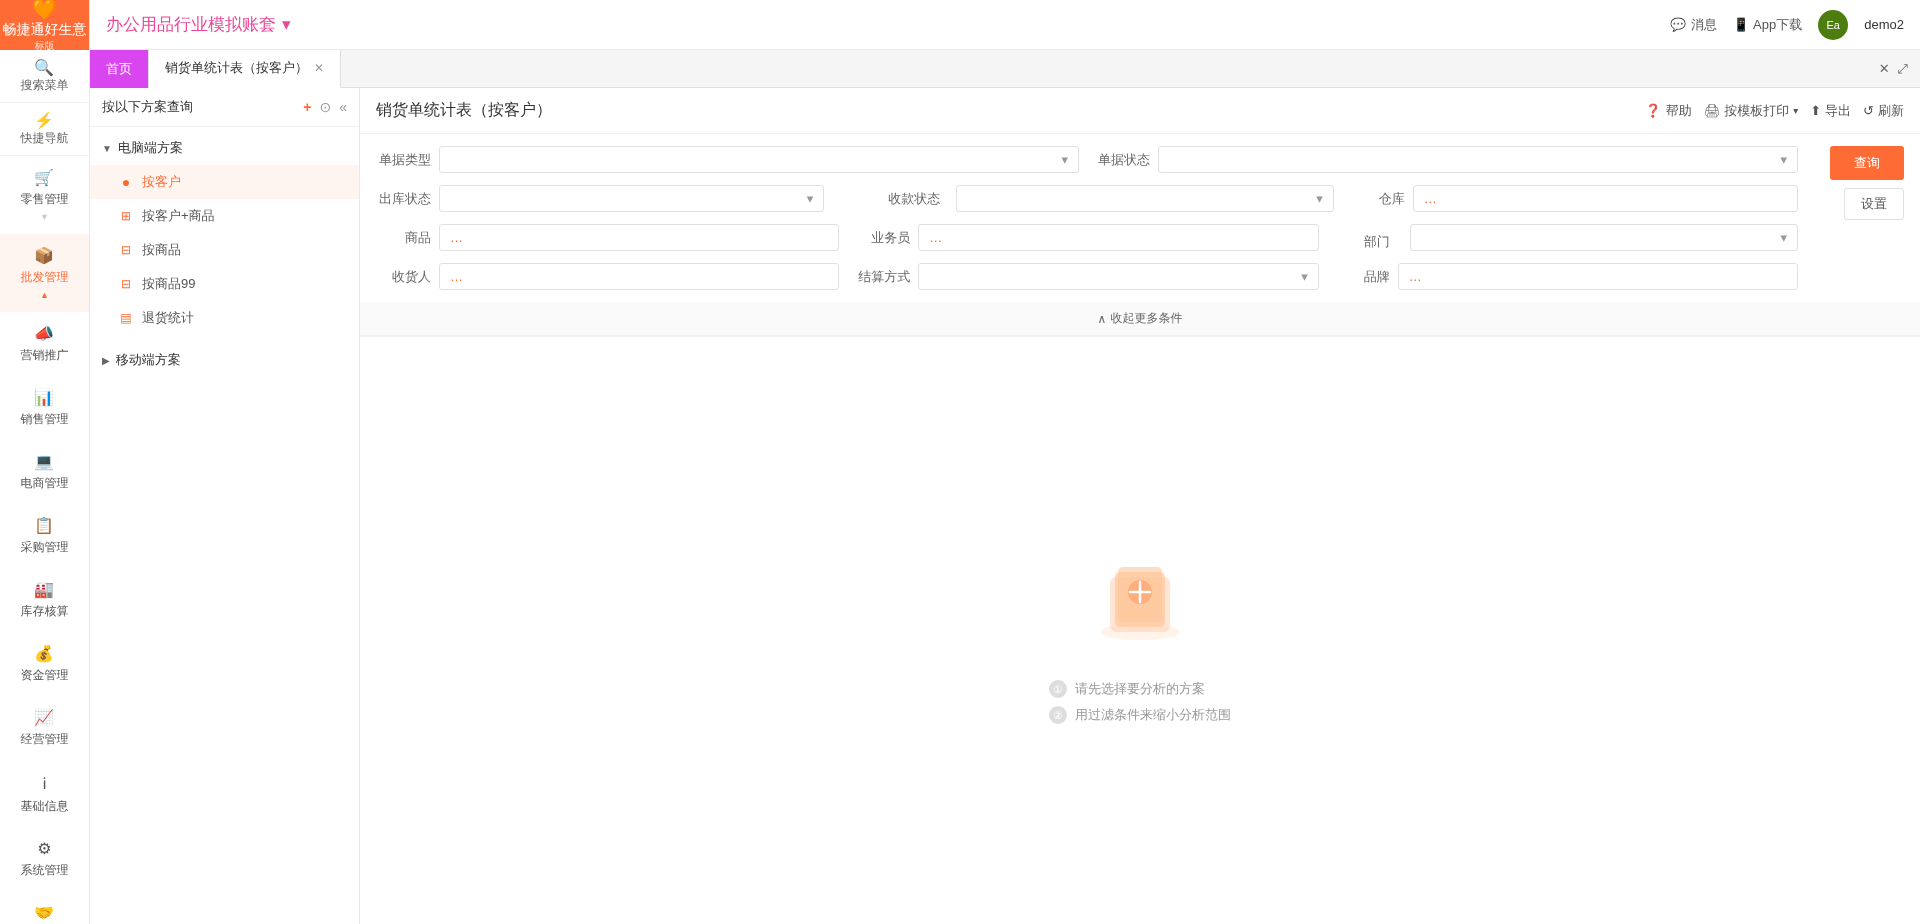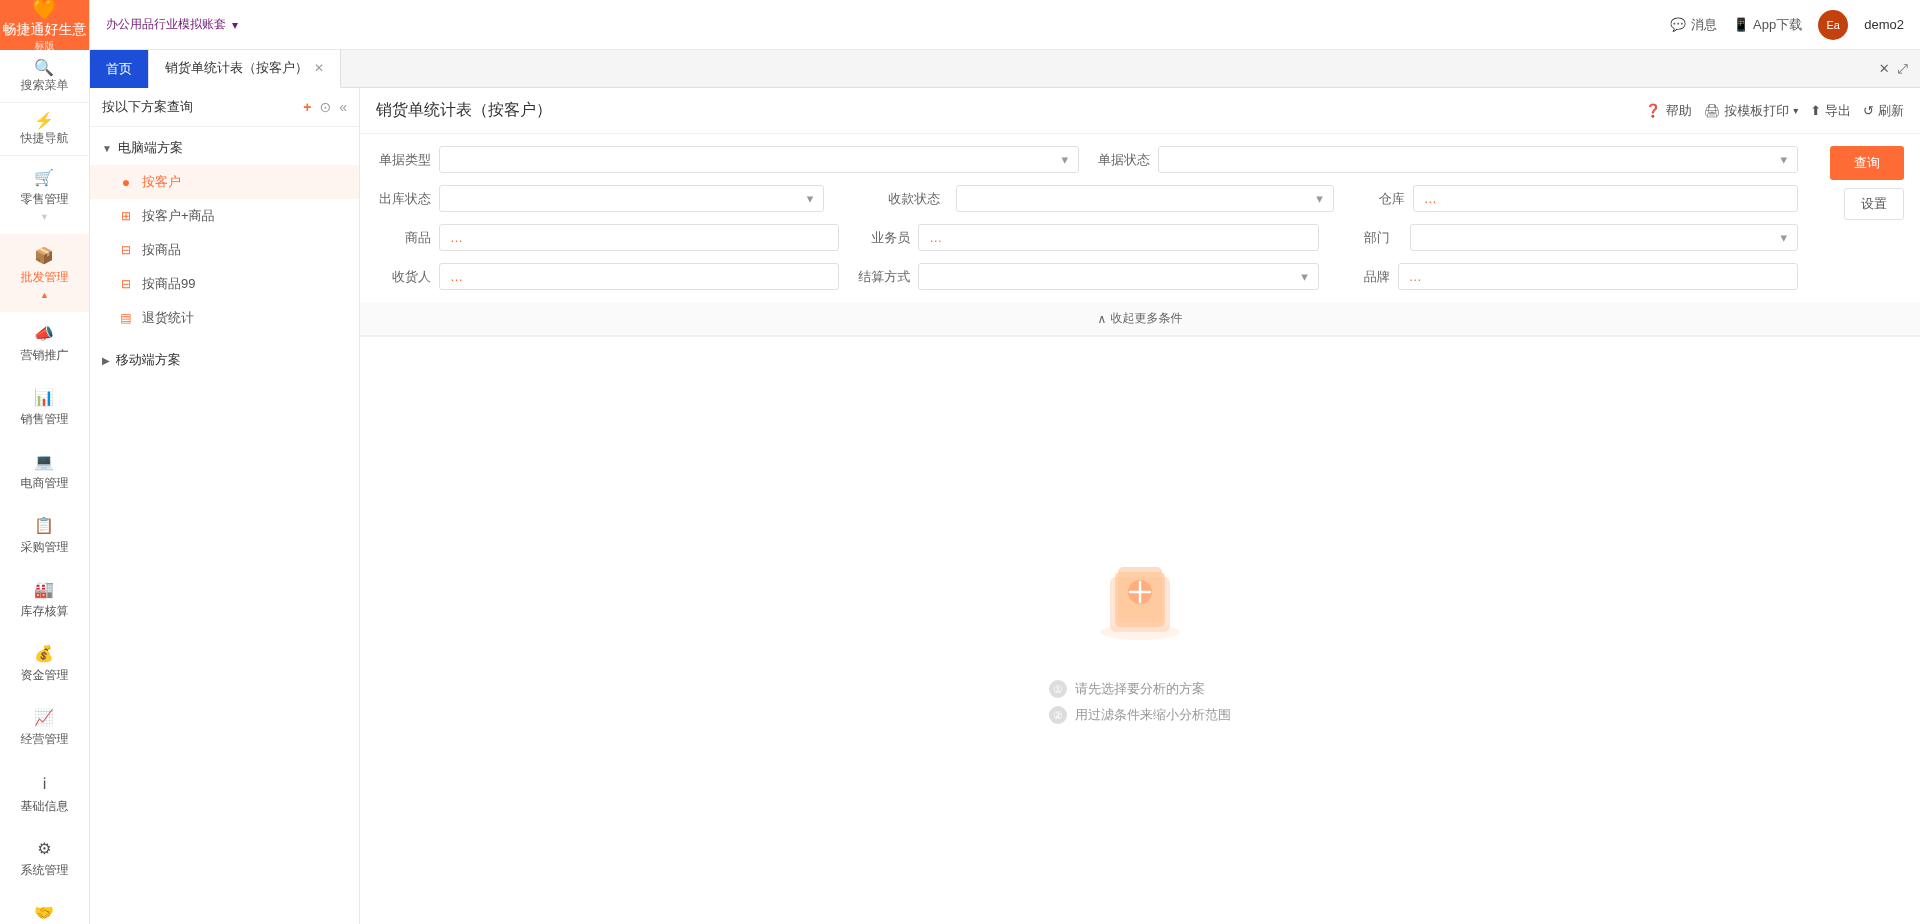--- a/index.html
+++ b/index.html
@@ -13,31 +13,31 @@
     .sidebar-nav { padding: 8px 0; text-align: center; cursor: pointer; color: #666; font-size: 12px; border-bottom: 1px solid #f0f0f0; }
     .sidebar-item { padding: 12px 0; text-align: center; cursor: pointer; color: #555; font-size: 12px; display: flex; flex-direction: column; align-items: center; gap: 4px; }
     .sidebar-item .si-icon { font-size: 16px; }
 
     
     .main { flex: 1; display: flex; flex-direction: column; overflow: hidden; }
 
     
     .topbar { height: 50px; background: #fff; border-bottom: 1px solid #e8e8e8; display: flex; align-items: center; padding: 0 16px; gap: 16px; }
     .topbar-title { font-size: 13px; color: #333; flex: 1; display: flex; align-items: center; gap: 6px; }
-    .topbar-title span { color: #701a75; font-size: 12px; }
+    .topbar-title span { color: #ec4899; font-size: 17px; }
     .topbar-actions { display: flex; align-items: center; gap: 16px; color: #555; font-size: 13px; }
     .topbar-action { display: flex; align-items: center; gap: 4px; cursor: pointer; }
-    .user-avatar { width: 30px; height: 30px; border-radius: 50%; background: #c2410c; display: flex; align-items: center; justify-content: center; color: #fff; font-size: 11px; cursor: pointer; }
+    .user-avatar { width: 30px; height: 30px; border-radius: 50%; background: #4d7c0f; display: flex; align-items: center; justify-content: center; color: #fff; font-size: 11px; cursor: pointer; }
 
     
     .tabs { display: flex; align-items: center; background: #f5f5f5; border-bottom: 1px solid #e0e0e0; padding: 0 0 0 0; height: 38px; }
     .tab { display: flex; align-items: center; gap: 6px; padding: 0 16px; height: 38px; cursor: pointer; font-size: 13px; color: #666; background: #e8e8e8; border-right: 1px solid #ddd; }
     .tab.active { background: #fff; color: #333; border-bottom: 2px solid #fff; }
     .tab .close-btn { font-size: 12px; color: #999; cursor: pointer; }
-    .tab.home { background: #1d4ed8; color: #fff; }
+    .tab.home { background: #d946ef; color: #fff; }
     .tab-maximize { margin-left: auto; padding: 0 12px; cursor: pointer; color: #666; display: flex; gap: 8px; align-items: center; }
 
     
     .content { flex: 1; display: flex; overflow: hidden; background: #fff; }
 
     
     .scheme-panel { width: 270px; border-right: 1px solid #e8e8e8; background: #fff; overflow-y: auto; flex-shrink: 0; }
     .scheme-header { display: flex; align-items: center; justify-content: space-between; padding: 10px 12px; border-bottom: 1px solid #f0f0f0; }
     .scheme-header-title { font-size: 13px; color: #333; }
     .scheme-header-actions { display: flex; gap: 8px; color: #999; }
@@ -318,21 +318,21 @@
                 <div class="filter-input-wrap" style="flex:1;">
                   <span style="color:#ff6b35;">…</span>
                 </div>
               </div>
               <div class="filter-field" style="display:flex;align-items:center;gap:8px;flex:1;">
                 <span class="filter-label" style="width:55px;text-align:right;color:#666;font-size:13px;flex-shrink:0;">业务员</span>
                 <div class="filter-input-wrap" style="flex:1;">
                   <span style="color:#ff6b35;">…</span>
                 </div>
               </div>
-              <div class="filter-field" style="display:flex;align-items:center;gap:20px;flex:1;">
+              <div class="filter-field" style="display:flex;align-items:flex-end;gap:20px;flex:1;">
                 <span class="filter-label" style="width:55px;text-align:right;color:#666;font-size:13px;flex-shrink:0;">部门</span>
                 <div class="filter-select" style="flex:1;">
                   <span style="color:#ccc;flex:1;"></span>
                   <span class="chevron">▾</span>
                 </div>
               </div>
             </div>
 
             <div class="filter-row">
               <div class="filter-field" style="display:flex;align-items:center;gap:8px;flex:1;">

